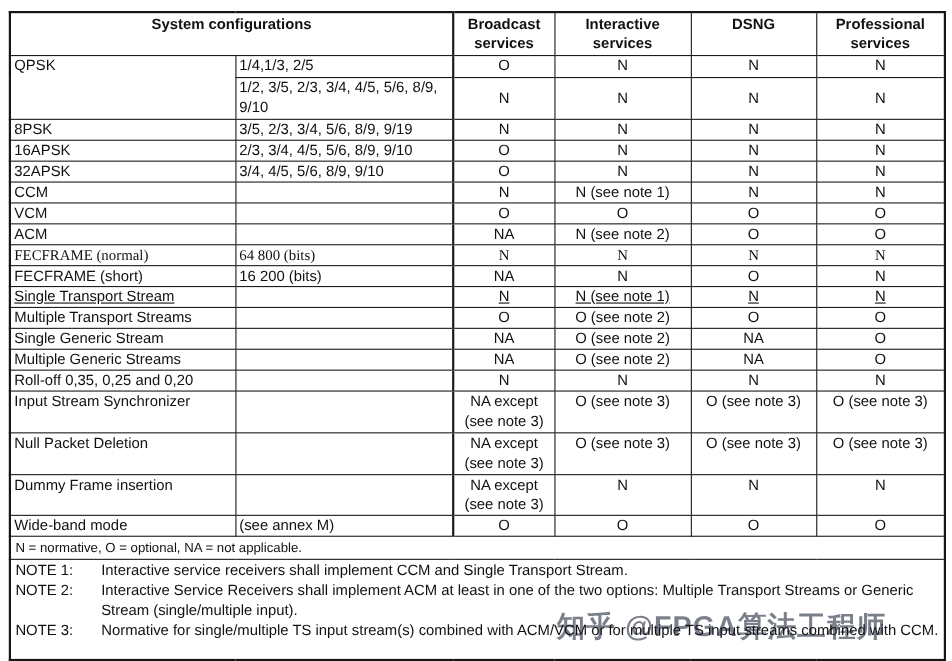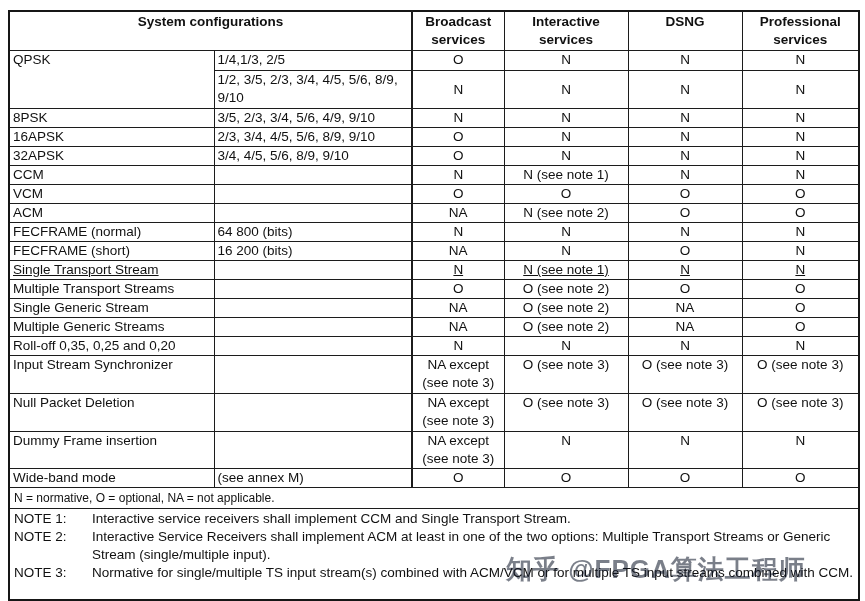--- a/index.html
+++ b/index.html
@@ -72,21 +72,21 @@
       </tr>
       <tr style="height: 38px;">
         <td class="val">1/2, 3/5, 2/3, 3/4, 4/5, 5/6, 8/9, 9/10</td>
         <td class="svc b2">N</td>
         <td class="svc">N</td>
         <td class="svc">N</td>
         <td class="svc">N</td>
       </tr>
       <tr style="height: 19px;">
         <td class="lbl">8PSK</td>
-        <td class="val">3/5, 2/3, 3/4, 5/6, 4/9, 9/10</td>
+        <td class="val">3/5, 2/3, 3/4, 5/6, 8/9, 9/19</td>
         <td class="svc b2">N</td>
         <td class="svc">N</td>
         <td class="svc">N</td>
         <td class="svc">N</td>
       </tr>
       <tr style="height: 18px;">
         <td class="lbl">16APSK</td>
         <td class="val">2/3, 3/4, 4/5, 5/6, 8/9, 9/10</td>
         <td class="svc b2">O</td>
         <td class="svc">N</td>
@@ -118,21 +118,21 @@
         <td class="svc">O</td>
       </tr>
       <tr style="height: 19px;">
         <td class="lbl">ACM</td>
         <td class="val"></td>
         <td class="svc b2">NA</td>
         <td class="svc">N (see note 2)</td>
         <td class="svc">O</td>
         <td class="svc">O</td>
       </tr>
-      <tr style="height: 19px;">
+      <tr style="height: 19px; font-family: Liberation Serif, serif;">
         <td class="lbl">FECFRAME (normal)</td>
         <td class="val">64 800 (bits)</td>
         <td class="svc b2">N</td>
         <td class="svc">N</td>
         <td class="svc">N</td>
         <td class="svc">N</td>
       </tr>
       <tr style="height: 19px;">
         <td class="lbl">FECFRAME (short)</td>
         <td class="val">16 200 (bits)</td>

